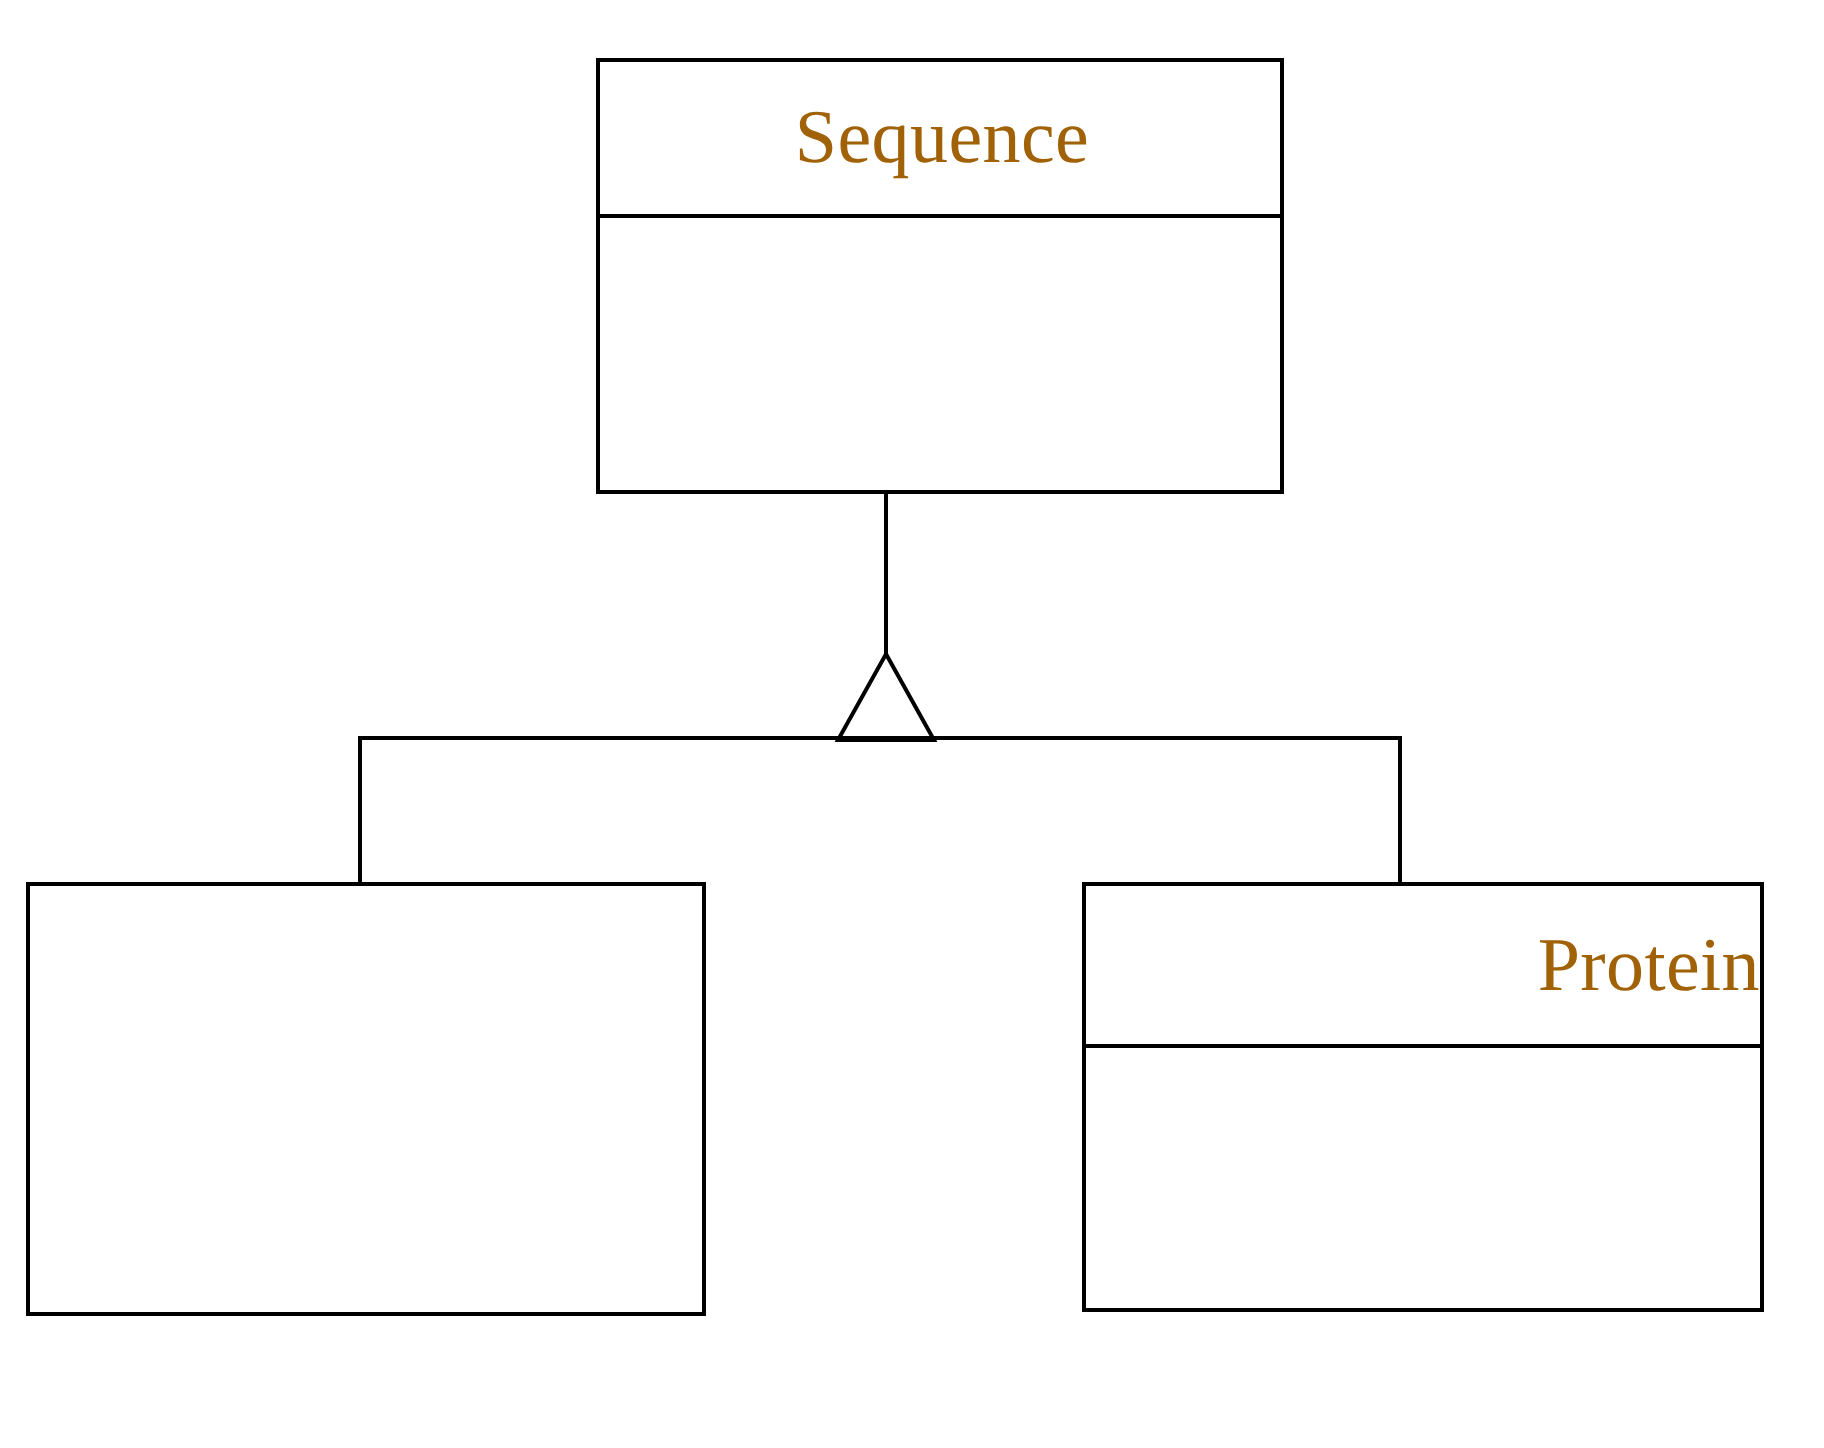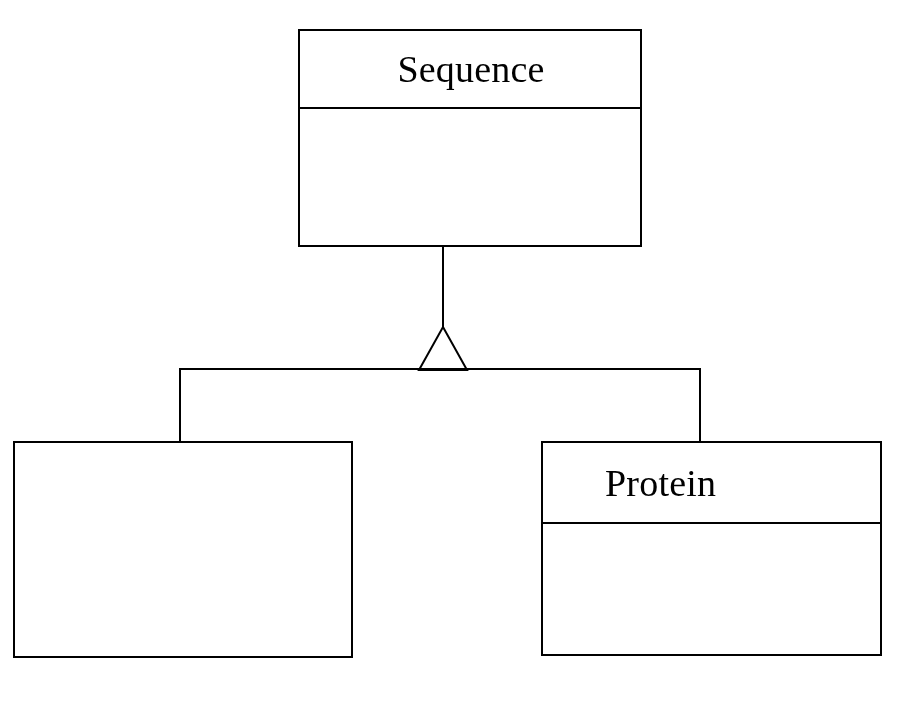--- a/index.html
+++ b/index.html
@@ -31,21 +31,21 @@
     border-bottom: 2px solid #000000;
     display: flex;
     align-items: center;
     justify-content: center;
     overflow: hidden;
   }
   .uml-class-name {
     font-family: "Liberation Serif", "DejaVu Serif", serif;
     font-size: 38px;
     line-height: 1;
-    color: #000000;
+    color: #a16207;
     white-space: nowrap;
     letter-spacing: 0.2px;
   }
   .uml-class-attributes-compartment {
     flex: 1 1 auto;
     box-sizing: border-box;
     background: #ffffff;
   }
 
   
@@ -77,21 +77,21 @@
 
   
   #class-protein {
     left: 541px;
     top: 441px;
     width: 341px;
     height: 215px;
   }
   #class-protein .uml-class-name-compartment {
     height: 81px;
-    justify-content: flex-start;
+    justify-content: flex-end;
     padding-left: 62px;
   }
 
   
   #generalization-connector {
     position: absolute;
     left: 0;
     top: 0;
     width: 912px;
     height: 724px;

